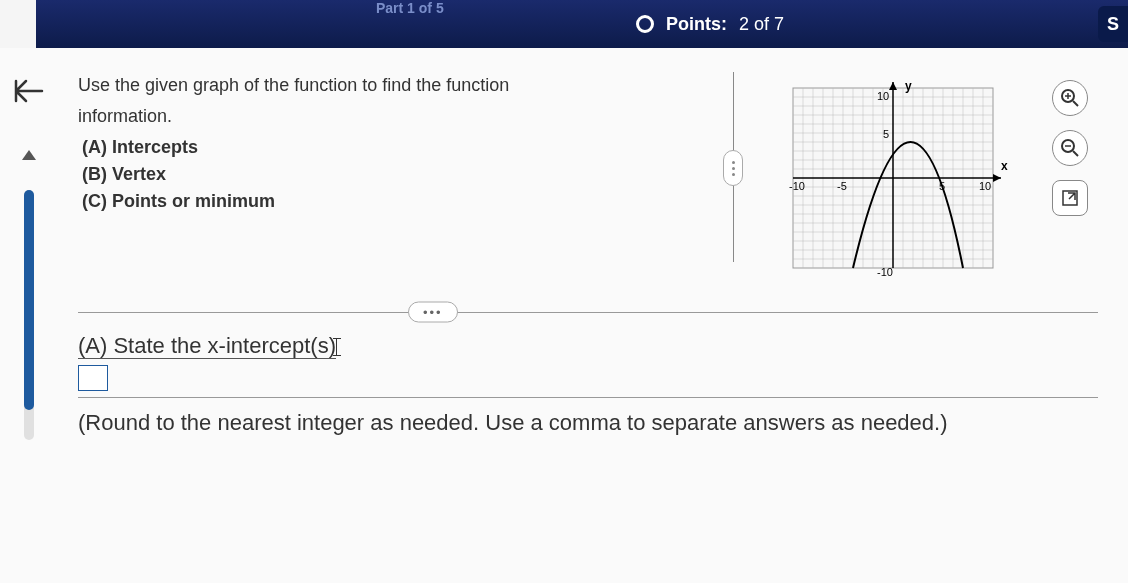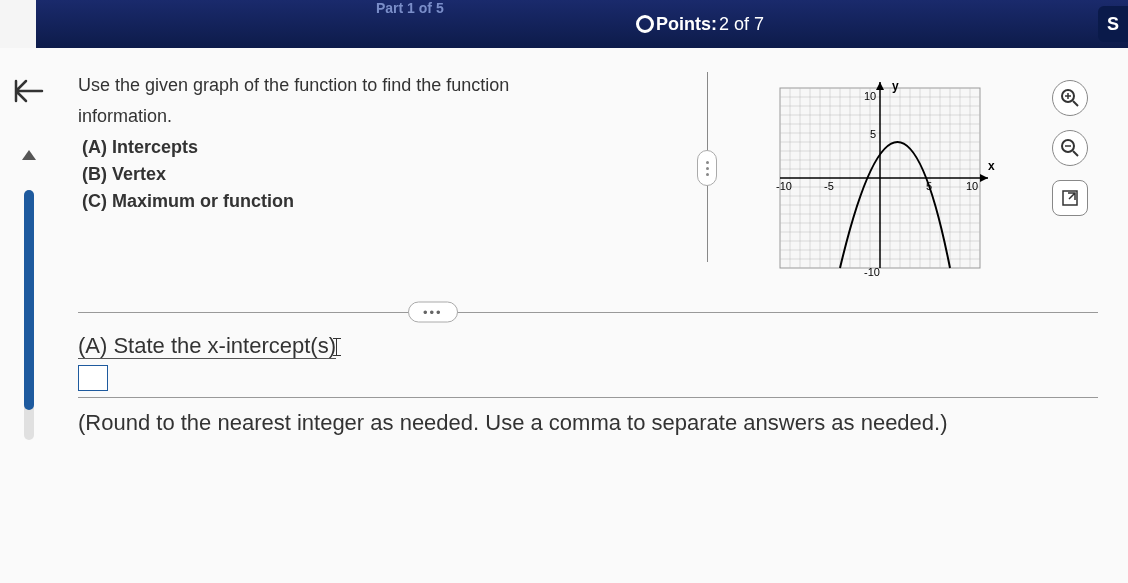--- a/index.html
+++ b/index.html
@@ -27,21 +27,21 @@
       top: 0px;
       color: #7a8ec9;
       font-size: 14px;
       font-weight: bold;
     }
     .points-container {
       position: absolute;
       left: 600px;
       display: flex;
       align-items: center;
-      gap: 2px;
+      gap: 12px;
     }
     .circle-icon {
       width: 18px;
       height: 18px;
       border: 3px solid #fff;
       border-radius: 50%;
     }
     .points-text { font-weight: bold; font-size: 18px; }
     .points-value { font-size: 18px; }
     .top-right-btn {
@@ -102,21 +102,21 @@
       background: #1e5a9e;
       border-radius: 5px;
     }
     .content {
       flex: 1;
       padding: 24px 30px 10px 20px;
       position: relative;
     }
     .question-row {
       display: flex;
-      gap: 17px;
+      gap: 4px;
     }
     .question-text {
       flex: 1;
       font-size: 18px;
       color: #333;
       line-height: 1.5;
     }
     .q-prompt { margin-bottom: 4px; }
     .q-option { margin-left: 4px; font-weight: bold; }
     .vert-divider {
@@ -246,21 +246,21 @@
     </div>
   </div>
 
   <div class="content">
     <div class="question-row">
       <div class="question-text">
         <div class="q-prompt">Use the given graph of the function to find the function</div>
         <div class="q-prompt">information.</div>
         <div class="q-option">(A) Intercepts</div>
         <div class="q-option">(B) Vertex</div>
-        <div class="q-option">(C) Maximum or function</div>
+        <div class="q-option">(C) Points or minimum</div>
       </div>
 
       <div class="vert-divider">
         <div class="drag-handle">
           <div class="dot"></div>
             <div class="dot"></div>
             <div class="dot"></div>
         </div>
       </div>
 

